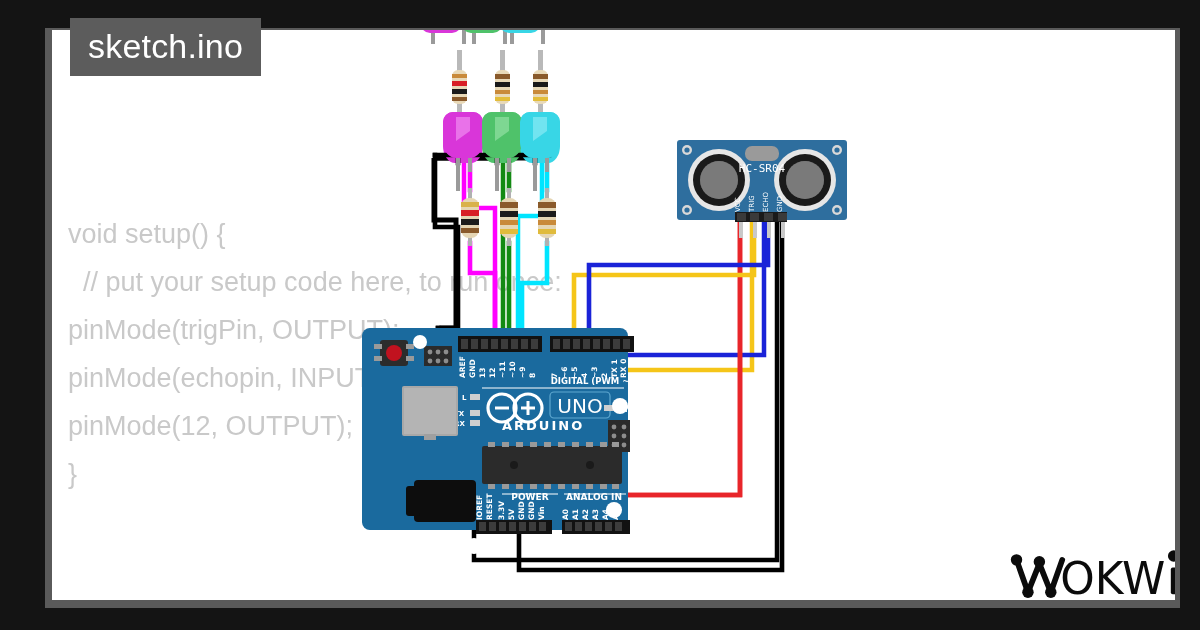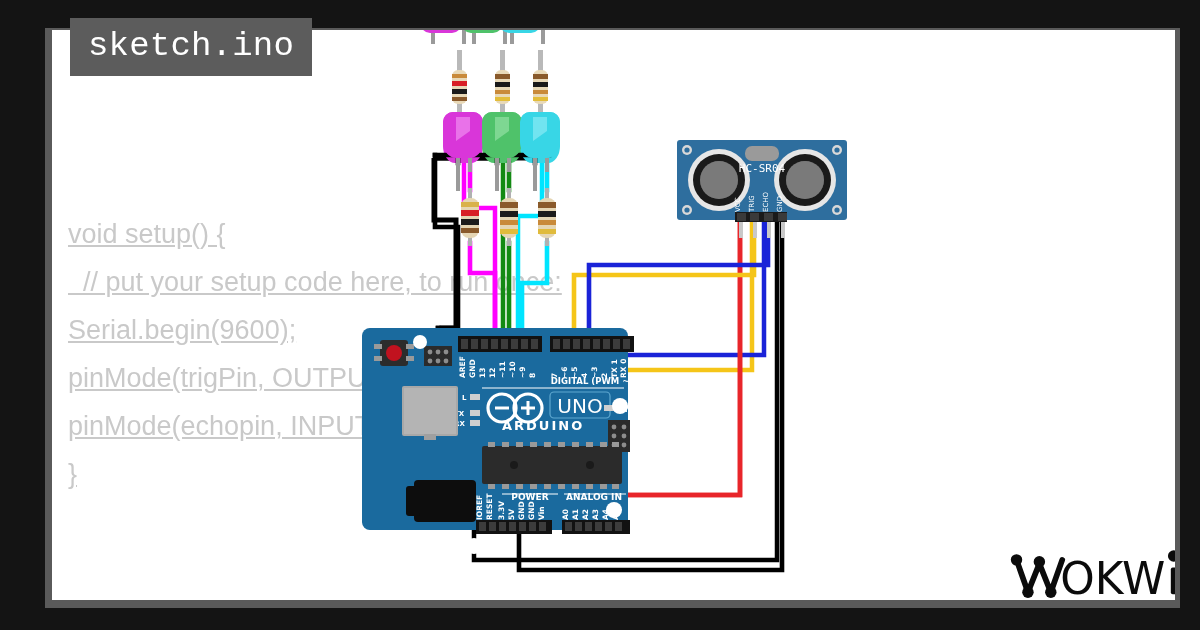--- a/index.html
+++ b/index.html
@@ -20,50 +20,50 @@
     position:absolute;left:52px;top:30px;width:1123px;height:570px;
     background:#ffffff;overflow:hidden;
   }
 
   
   .tab{
     position:absolute;left:70px;top:18px;
     background:#5c5c5c;color:#ffffff;
     padding:8px 18px 10px 18px;
     font-size:34px;line-height:40px;letter-spacing:.2px;
-    font-family:Liberation Mono, monospace;
+    font-family:Liberation Sans, sans-serif;
     z-index:40;
   }
 
   
   .code{
     position:absolute;left:16px;top:180px;width:470px;
     color:#c9c9c9;
     font-family:"Liberation Sans",sans-serif;
     font-size:27px;line-height:48px;
     white-space:pre;
     z-index:2;
   }
-  .code div{white-space:pre;text-decoration:underline;}
+  .code div{white-space:pre;}
 
   
   .wokwi{position:absolute;left:955px;top:512px;width:200px;height:70px;z-index:12;}
 
   
   .circuit{position:absolute;inset:0;z-index:8;pointer-events:none;}
 </style>
 </head>
 <body>
 
 <div class="outer-bg"></div>
 <div class="canvas-shadow"></div>
 
 <div class="canvas">
 
-  <div class="code" id="code-block"><div>void setup() {</div><div>  // put your setup code here, to run once:</div><div>Serial.begin(9600);</div><div>pinMode(trigPin, OUTPUT);</div><div>pinMode(echopin, INPUT);</div><div>}</div></div>
+  <div class="code" id="code-block"><div>void setup() {</div><div>  // put your setup code here, to run once:</div><div>pinMode(trigPin, OUTPUT);</div><div>pinMode(echopin, INPUT);</div><div>pinMode(12, OUTPUT);</div><div>}</div></div>
 
   <svg class="circuit" viewBox="0 0 1123 570" width="1123" height="570">
 
     <g fill="none" stroke-linecap="butt" stroke-linejoin="miter">
 
       <path stroke="#000000" stroke-width="5" d="M 382,128 L 382,190 L 404,190 L 404,298 L 390,298 L 390,470"></path>
       <path stroke="#000000" stroke-width="5" d="M 382,128 L 455,128 L 455,110"></path>
       <path stroke="#000000" stroke-width="5" d="M 420,128 L 420,110"></path>
       <path stroke="#000000" stroke-width="5" d="M 490,128 L 490,110"></path>
       <path stroke="#000000" stroke-width="5" d="M 382,128 L 490,128"></path>

